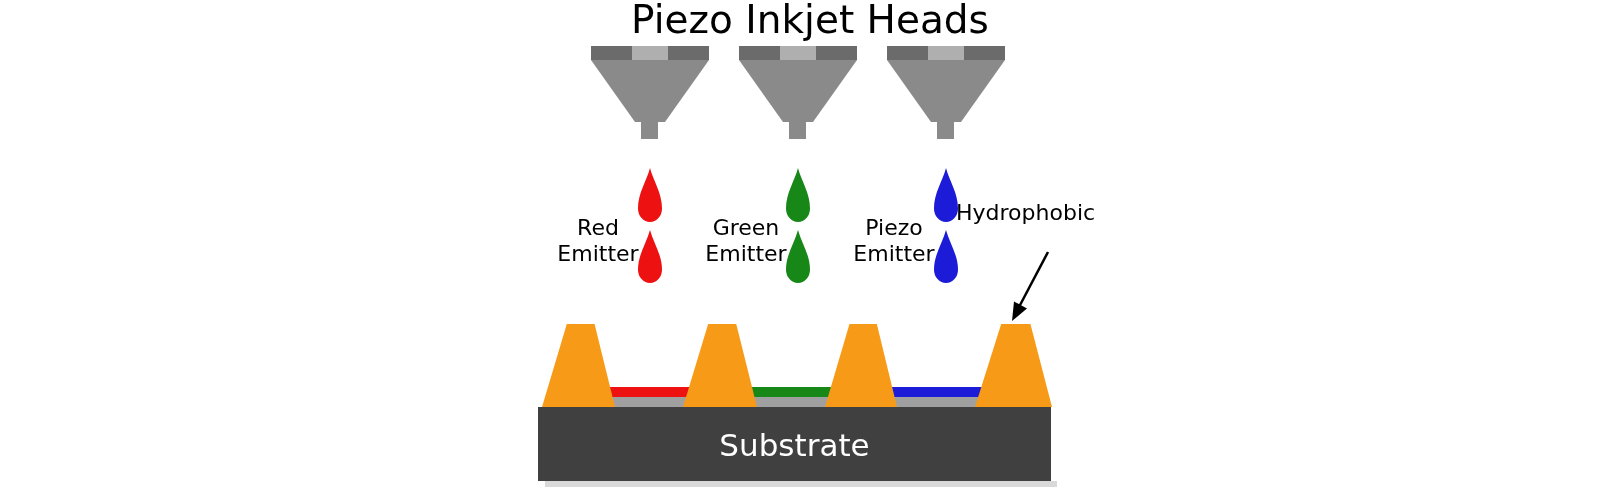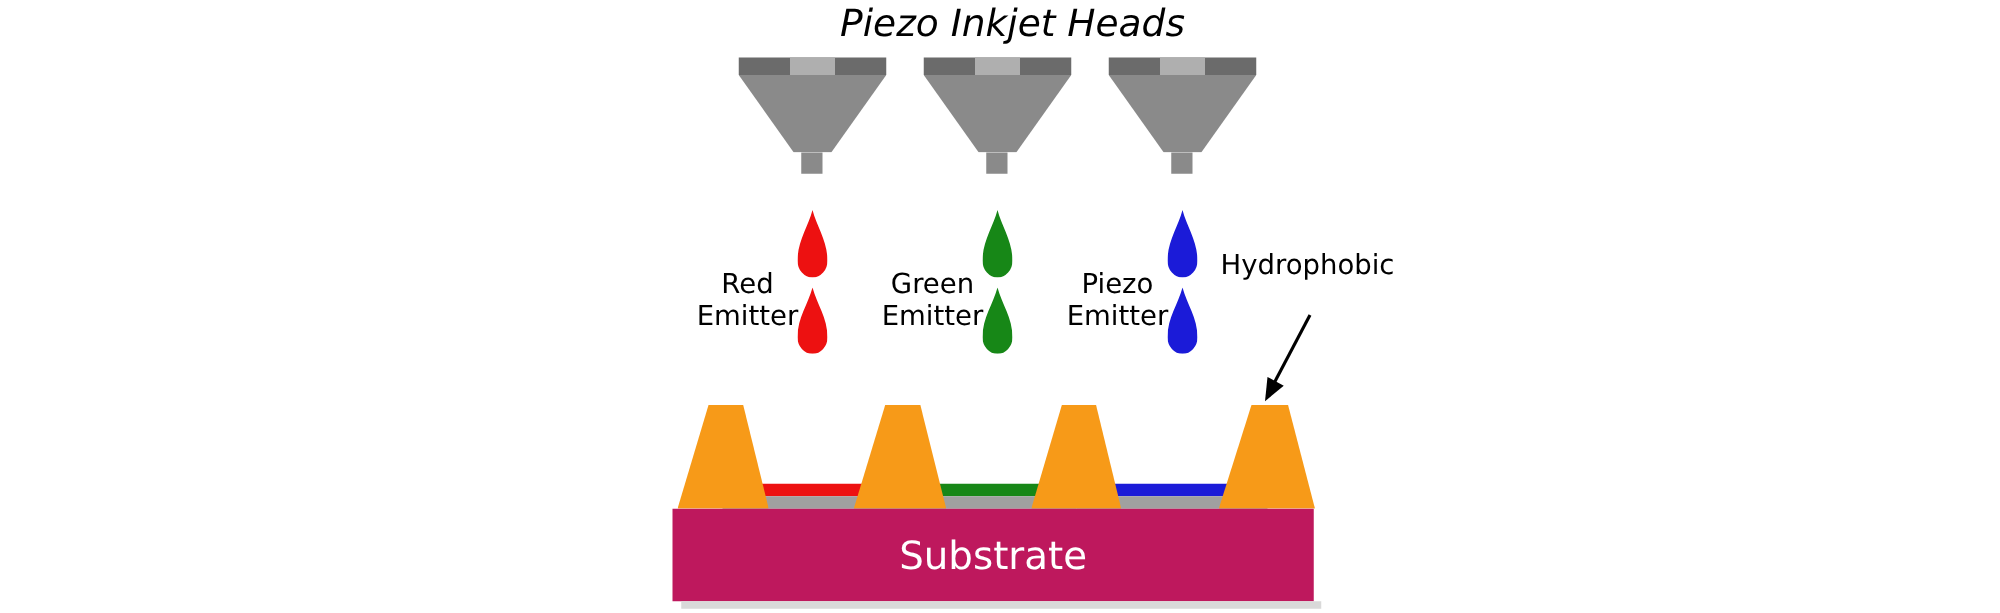--- a/index.html
+++ b/index.html
@@ -2,45 +2,45 @@
 <html><head>
 <meta charset="utf-8">
 <style>
   html,body{margin:0;padding:0;background:#fff;}
   #canvas{
     position:relative;width:1600px;height:490px;background:#FFFFFF;overflow:hidden;
     font-family:"DejaVu Sans","Liberation Sans",sans-serif;color:#000;
   }
   .abs{position:absolute;}
   
-  #title{left:610px;top:3px;width:400px;text-align:center;font-size:30px;line-height:34px;color:#000;font-style:italic;}
+  #title{left:610px;top:3px;width:400px;text-align:center;font-size:39px;line-height:34px;color:#000;}
   
   .head{top:46px;width:118px;height:93px;}
   .head-bar{position:absolute;left:0;top:0;width:118px;height:14px;background:#6B6B6B;}
   .head-inlet{position:absolute;left:41px;top:0;width:36px;height:14px;background:#AFAFAF;}
   .head-body{position:absolute;left:0;top:14px;width:118px;height:62px;background:#8A8A8A;
     clip-path:polygon(0% 0%,100% 0%,62.7% 100%,37.3% 100%);}
   .head-nozzle{position:absolute;left:50px;top:76px;width:17px;height:17px;background:#8A8A8A;}
   
   .droplet{display:block;}
   
   .emitter-label{width:110px;text-align:center;font-size:22px;line-height:26px;top:195px;margin-top:20px;}
   
-  #banks-label{left:956px;top:200px;width:180px;text-align:center;font-size:22px;line-height:26px;}
+  #banks-label{left:956px;top:200px;width:180px;font-size:22px;line-height:26px;}
   
   .ink-strip{top:387px;height:10px;}
   .base-strip{top:397px;height:10px;background:#A0A0A0;}
   .strip-red{background:#ED1111;}
   .strip-green{background:#178717;}
   .strip-blue{background:#1B1BD8;}
   
   .bank{top:324px;height:83px;background:#F79A18;
     clip-path:polygon(34% 0%,72% 0%,100% 100%,0% 100%);}
   
-  #substrate{left:538px;top:407px;width:513px;height:74px;background:#be185d;
+  #substrate{left:538px;top:407px;width:513px;height:74px;background:#404040;
     display:flex;align-items:center;justify-content:center;}
   #substrate-label{color:#FFFFFF;font-size:31px;padding-top:2px;}
   #substrate-shadow{left:545px;top:481px;width:512px;height:6px;background:#D9D9D9;}
 </style>
 </head>
 <body>
 
 <div id="canvas">
 
   <div id="title" class="abs">Piezo Inkjet Heads</div>

